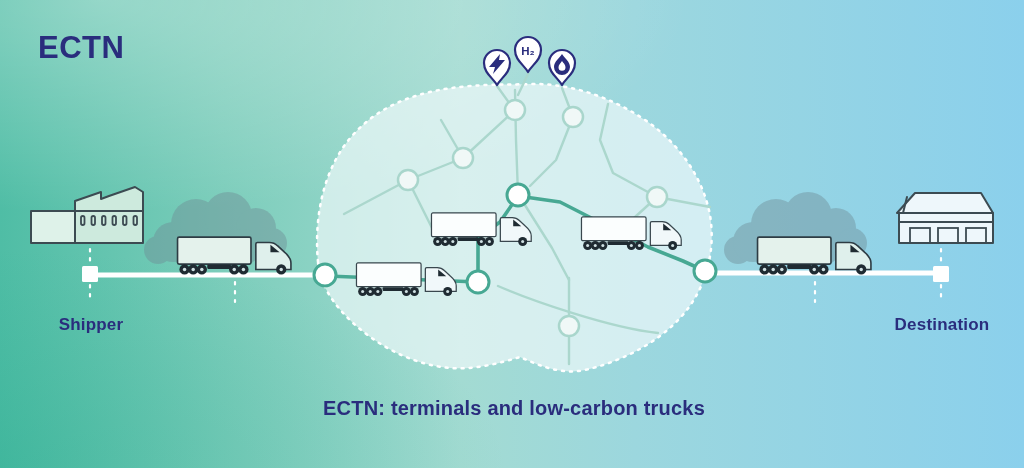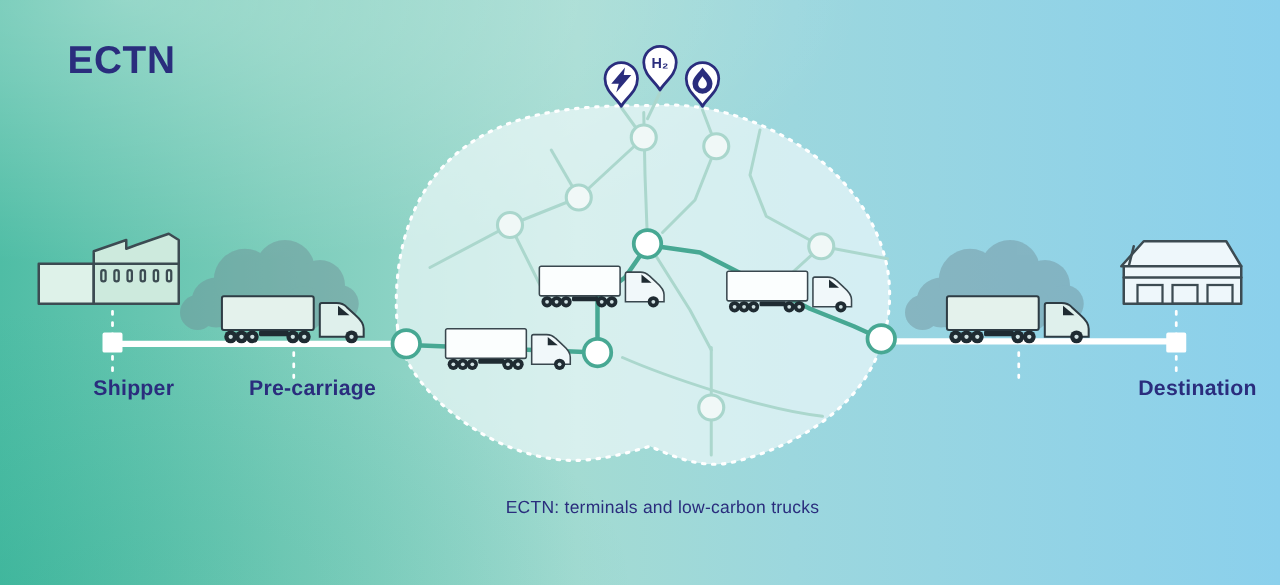--- a/index.html
+++ b/index.html
@@ -5,24 +5,24 @@
   html,body{margin:0;padding:0;}
   .stage{
     position:relative;width:1024px;height:468px;overflow:hidden;
     font-family:"Liberation Sans","DejaVu Sans",sans-serif;
     background:
       radial-gradient(120% 95% at 10% 0%, rgba(255,255,255,0.32), rgba(255,255,255,0) 48%),
       radial-gradient(90% 85% at 0% 100%, rgba(30,168,138,0.30), rgba(30,168,138,0) 55%),
       linear-gradient(to right,#4fbda5 0%,#7ccdbb 22%,#a3dbd2 45%,#9cd7de 62%,#8bd0ec 100%);
   }
   .diagram-svg{position:absolute;left:0;top:0;}
-  .txt{position:absolute;color:#2a2d7d;white-space:nowrap;margin-left:16px;}
+  .txt{position:absolute;color:#2a2d7d;white-space:nowrap;}
   .title{left:38px;top:30px;font-size:31px;font-weight:800;letter-spacing:.5px;}
-  .stage-label{font-size:17px;font-weight:700;letter-spacing:.2px;transform:translateX(-50%);top:301px;}
-  .caption{left:514px;top:397px;font-size:14px;font-weight:400;letter-spacing:.2px;transform:translateX(-50%);}
+  .stage-label{font-size:17px;font-weight:700;letter-spacing:.2px;transform:translateX(-50%);top:315px;}
+  .caption{left:514px;top:397px;font-size:20px;font-weight:700;letter-spacing:.2px;transform:translateX(-50%);}
   
   .blob{fill:rgba(243,251,252,0.66);stroke:#ffffff;stroke-width:2.5;stroke-dasharray:2 6;stroke-linecap:round;}
   .road{stroke:#abd7cd;stroke-width:2.4;fill:none;stroke-linecap:round;stroke-linejoin:round;}
   .node-pale{fill:#f0f8f7;stroke:#a9d6cc;stroke-width:2.5;}
   .route{stroke:#47a893;stroke-width:3.6;fill:none;stroke-linecap:round;stroke-linejoin:round;}
   .node-green{fill:#ffffff;stroke:#47a893;stroke-width:3;}
   .wroad{stroke:#ffffff;stroke-width:5;stroke-linecap:round;}
   .dashv{stroke:#ffffff;stroke-width:2.2;stroke-dasharray:2.5 6.5;stroke-linecap:round;fill:none;}
   .sq{fill:#ffffff;}
   .smoke{fill:#6e8a94;opacity:.42;}
@@ -197,17 +197,16 @@
     </g>
     <g transform="translate(562,64)">
       <use href="#pin-shape" class="pin"></use>
       <path class="pin-glyph" d="M0,-10 C2.5,-6 8,-2.5 8,3 A8,8 0 0 1 -8,3 C-8,-2.5 -2.5,-6 0,-10 Z"></path>
       <path d="M0,-3 C1.2,-1 3.5,0.6 3.5,3.2 A3.5,3.6 0 0 1 -3.5,3.2 C-3.5,0.8 -1.2,-1 0,-3 Z" fill="#ffffff"></path>
     </g>
   </svg>
 
   <div class="txt title">ECTN</div>
   <div class="txt stage-label" style="left:91px;">Shipper</div>
-  <div class="txt stage-label" style="left:234px;">Pre-carriage</div>
   <div class="txt stage-label" style="left:942px;">Destination</div>
   <div class="txt caption">ECTN: terminals and low-carbon trucks</div>
 
 </div>
 
 </body></html>

